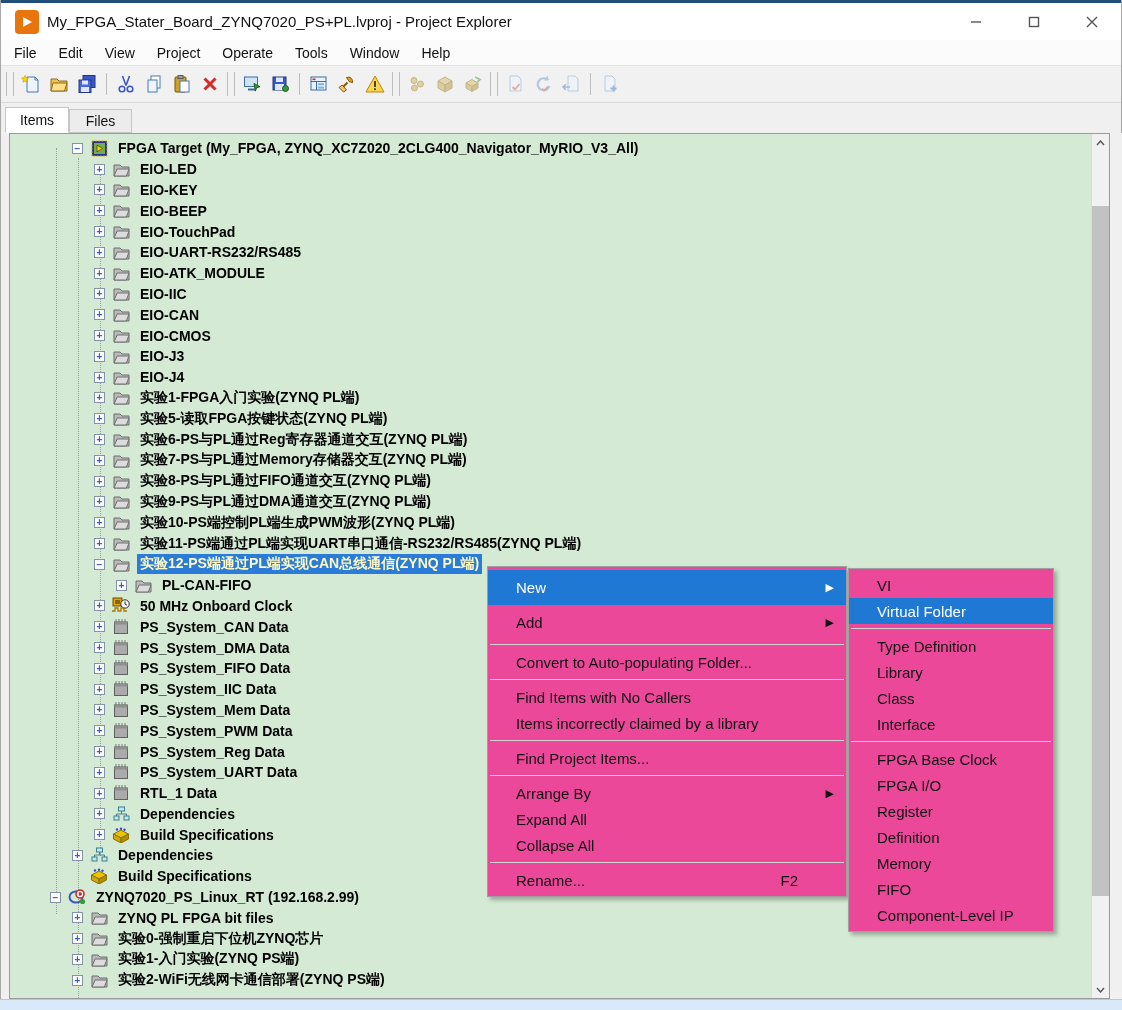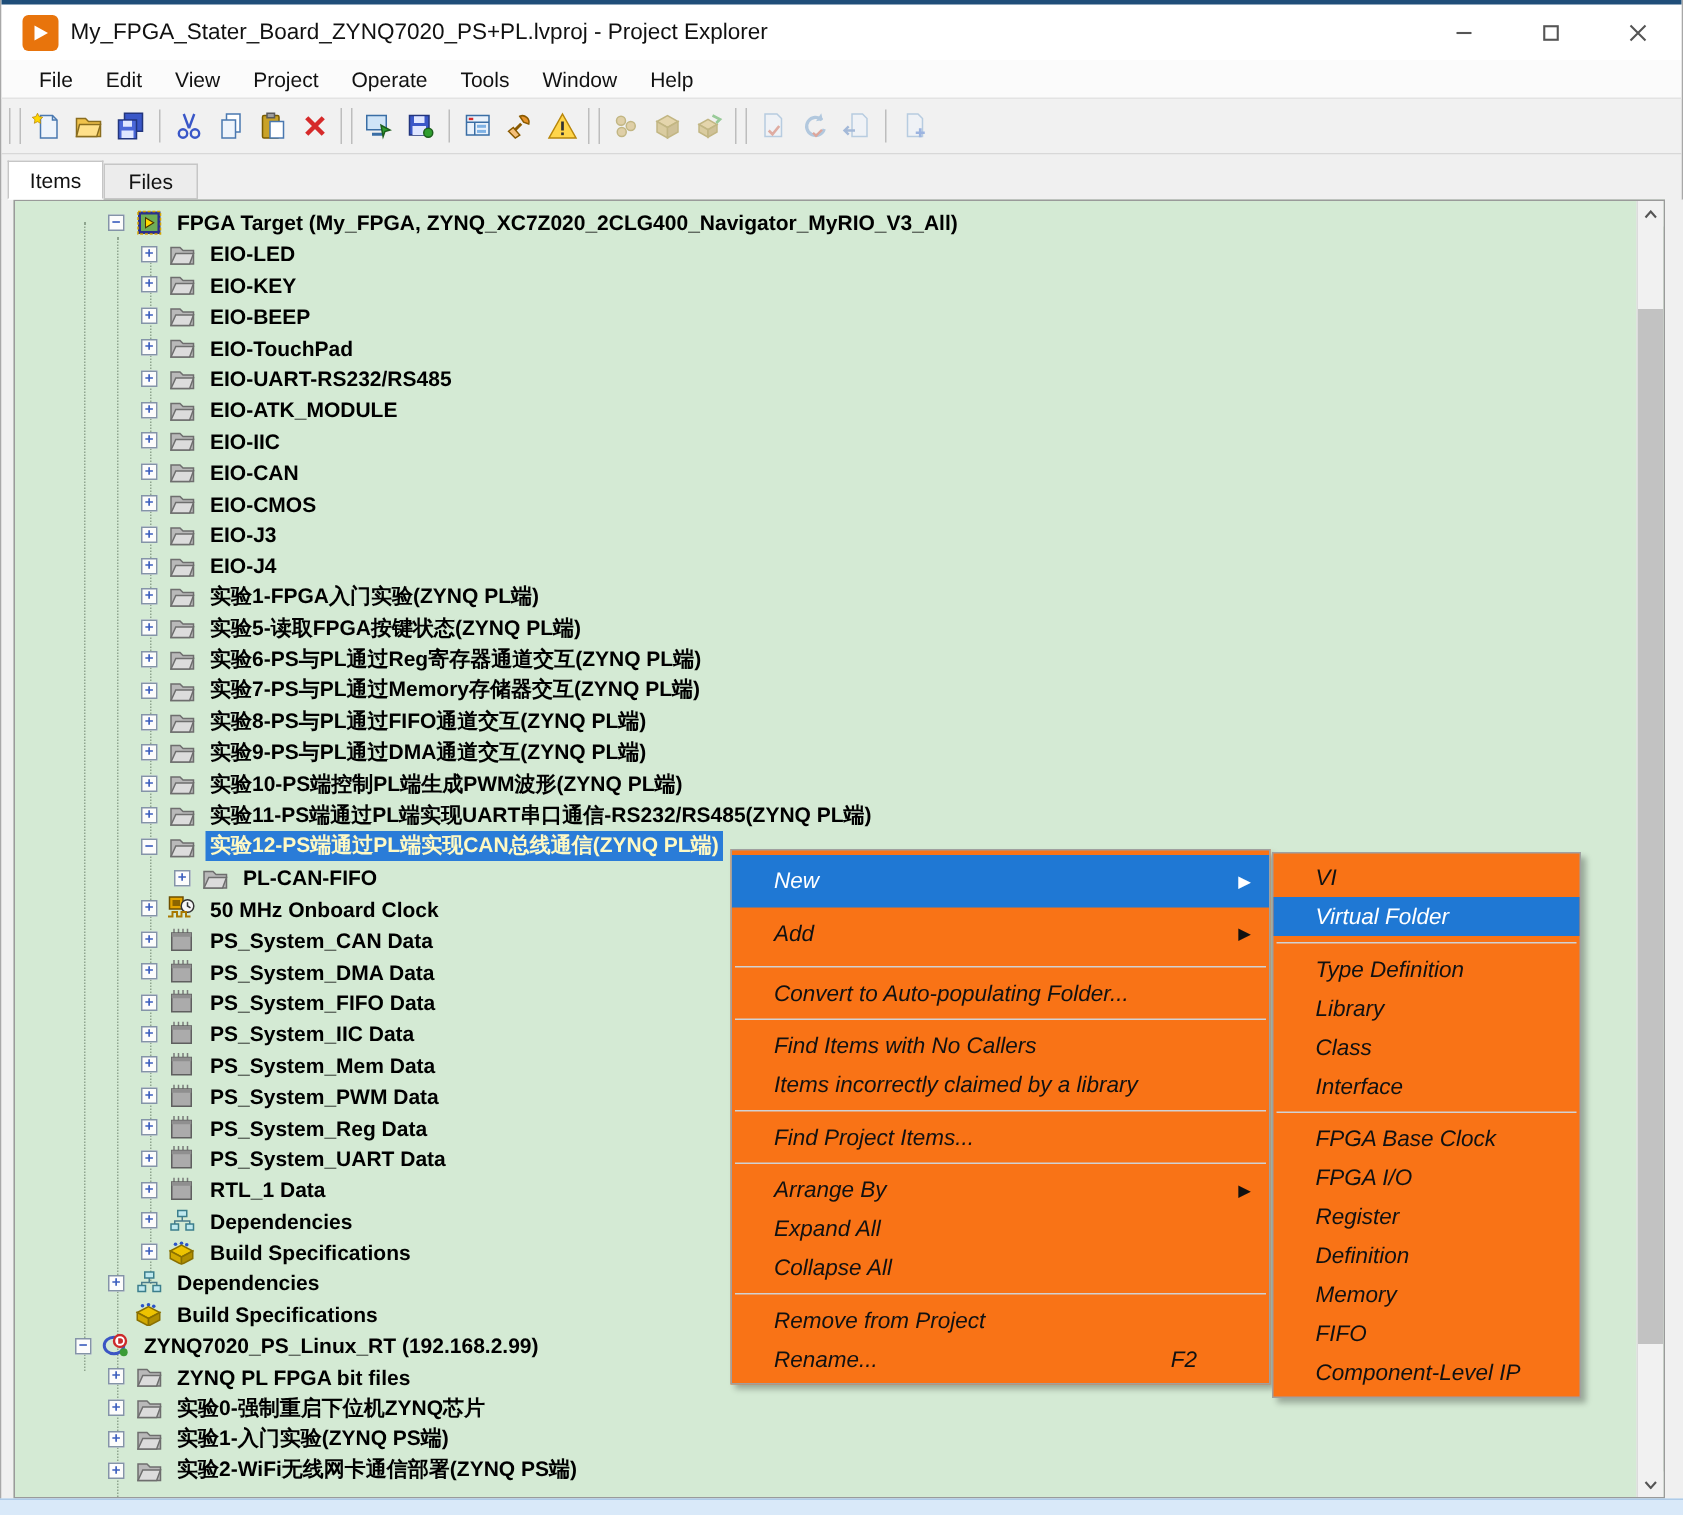--- a/index.html
+++ b/index.html
@@ -17,21 +17,21 @@
   #app-icon{width:24px;height:24px;margin:0 8px 0 14px;border-radius:4px;background:#e8740c;
     display:flex;align-items:center;justify-content:center;flex:0 0 auto;}
   #app-icon svg{display:block;}
   #window-title{font-size:15px;color:#111;white-space:nowrap;}
   #win-controls{margin-left:auto;display:flex;height:100%;}
   .win-btn{width:58px;height:100%;display:flex;align-items:center;justify-content:center;color:#444;}
   .win-btn svg{display:block;}
 
   
   #menubar{position:absolute;left:0;top:40px;width:100%;height:26px;background:#fbfbfb;
-    border-bottom:1px solid #e3e3e3;display:flex;align-items:center;box-sizing:border-box;padding-left:14px;}
+    border-bottom:1px solid #e3e3e3;display:flex;align-items:center;box-sizing:border-box;padding-left:2px;}
   .menu-item{font-size:14px;color:#111;padding:3px 11px;white-space:nowrap;}
 
   
   #toolbar{position:absolute;left:0;top:66px;width:100%;height:37px;background:#f1f1f1;
     border-bottom:1px solid #d8d8d8;display:flex;align-items:center;box-sizing:border-box;padding-left:2px;}
   .tb-grip{width:6px;height:24px;margin:0 3px;border-left:1px solid #bdbdbd;border-right:1px solid #bdbdbd;}
   .tb-sep{width:1px;height:22px;background:#bdbdbd;margin:0 5px;}
   .tb-btn{width:26px;height:26px;display:flex;align-items:center;justify-content:center;margin:0 1px;border-radius:2px;}
   .tb-btn svg{display:block;}
 
@@ -60,22 +60,22 @@
   
   #vscroll{position:absolute;right:0;top:0;width:17px;height:864px;background:#f1f1f1;border-left:1px solid #dcdcdc;}
   .scroll-arrow{position:absolute;left:0;width:17px;height:17px;display:flex;align-items:center;justify-content:center;background:#f1f1f1;}
   #scroll-up{top:0;}
   #scroll-down{bottom:0;}
   #scroll-thumb{position:absolute;left:0;top:72px;width:17px;height:690px;background:#c2c2c2;}
 
   #bottom-strip{position:absolute;left:-1px;top:866px;width:1122px;height:11px;background:#d9e9f9;border-top:1px solid #aecbe8;}
 
   
-  .popup{position:absolute;background:#f97316;border:1px solid #a0a0a0;box-shadow:3px 3px 4px rgba(0,0,0,.28);
-    box-sizing:border-box;padding:3px 0;z-index:10;font-style:italic;}
+  .popup{position:absolute;background:#ec4899;border:1px solid #a0a0a0;box-shadow:3px 3px 4px rgba(0,0,0,.28);
+    box-sizing:border-box;padding:3px 0;z-index:10;}
   #context-menu{left:486px;top:566px;width:360px;}
   #submenu{left:847px;top:568px;width:206px;}
   .pm-item{position:relative;display:flex;align-items:center;height:26px;padding-left:28px;font-size:15px;color:#111;}
   .pm-item.tall{height:35px;}
   .pm-item.highlighted{background:#1f78d4;color:#ffffff;}
   .pm-arrow{position:absolute;right:12px;font-size:11px;}
   .pm-shortcut{position:absolute;right:48px;}
   .pm-sep{height:1px;background:#d2d2d2;margin:4px 2px;}
 </style>
 </head>
@@ -757,23 +757,20 @@
         <span class="pm-arrow">▶</span>
       </div>
       <div class="pm-item">
         <span>Expand All</span>
       </div>
       <div class="pm-item">
         <span>Collapse All</span>
       </div>
       <div class="pm-sep"></div>
       <div class="pm-item">
-        <span>Remove from Project</span>
-      </div>
-      <div class="pm-item">
         <span>Rename...</span>
         <span class="pm-shortcut">F2</span>
       </div>
     </div>
   <div id="submenu" class="popup">
       <div class="pm-item">
         <span>VI</span>
       </div>
       <div class="pm-item highlighted">
         <span>Virtual Folder</span>

